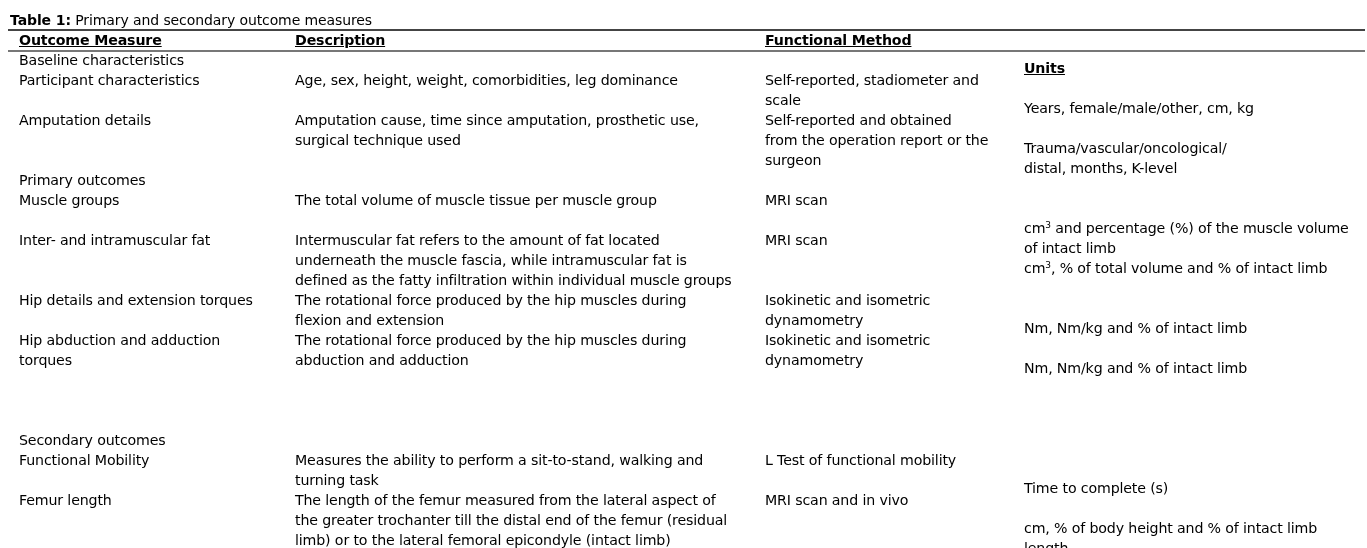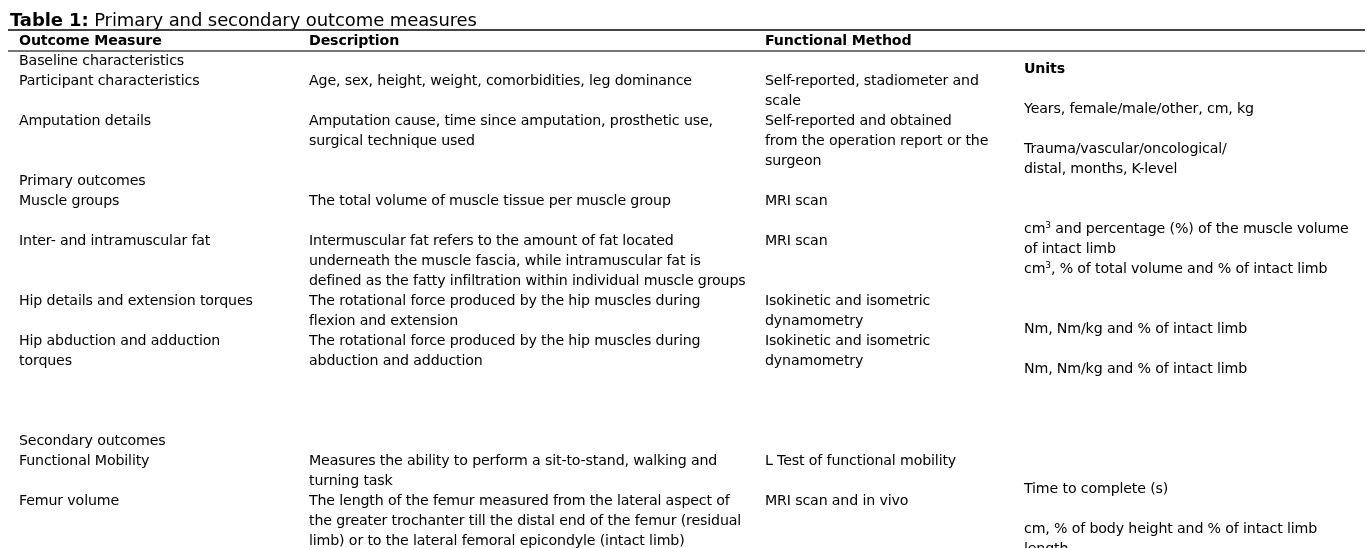--- a/index.html
+++ b/index.html
@@ -2,34 +2,34 @@
 <html><head>
   <meta charset="utf-8">
   <style>
     html, body { margin: 0; padding: 0; background: #ffffff; }
     body {
       width: 1367px; height: 548px; overflow: hidden; position: relative;
       font-family: "DejaVu Sans", sans-serif; color: #000;
       font-size: 14.2px;
     }
     .caption {
-      position: absolute; left: 10px; top: 11px; font-size: 18px; line-height: 18px;
+      position: absolute; left: 10px; top: 11px; font-size: 14px; line-height: 18px;
       letter-spacing: -0.1px;
     }
     .caption b { font-weight: bold; }
     .rule { position: absolute; left: 8px; width: 1357px; height: 2px; background: #555; }
     .rule.top { top: 29px; background: #444; }
     .rule.mid { top: 50px; background: #777; }
     .row { position: absolute; left: 0; width: 1367px; }
     .cell { position: absolute; top: 0; line-height: 20px; white-space: pre-line; letter-spacing: -0.15px; }
     .c1 { left: 19px; width: 265px; }
-    .c2 { left: 309px; width: 465px; }
+    .c2 { left: 295px; width: 465px; }
     .c3 { left: 765px; width: 250px; }
     .c4 { left: 1024px; width: 340px; margin-top: 28px; }
-    .hdr { font-weight: bold; }
+    .hdr { font-weight: bold; text-decoration: underline; }
     .section { font-weight: normal; }
     sup { font-size: 9px; vertical-align: 5px; line-height: 0; }
   </style>
 </head>
 <body>
 
 <div class="caption"><b>Table 1:</b><span> Primary and secondary outcome measures</span></div>
 
 <div class="rule top"></div>
 
@@ -103,20 +103,20 @@
   <div class="cell c1 section">Secondary outcomes</div>
 </div>
 <div class="row" style="top:450px">
   <div class="cell c1">Functional Mobility</div>
   <div class="cell c2">Measures the ability to perform a sit-to-stand, walking and
 turning task</div>
   <div class="cell c3">L Test of functional mobility</div>
   <div class="cell c4">Time to complete (s)</div>
 </div>
 <div class="row" style="top:490px">
-  <div class="cell c1">Femur volume</div>
+  <div class="cell c1">Femur length</div>
   <div class="cell c2">The length of the femur measured from the lateral aspect of
 the greater trochanter till the distal end of the femur (residual
 limb) or to the lateral femoral epicondyle (intact limb)</div>
   <div class="cell c3">MRI scan and in vivo</div>
   <div class="cell c4">cm, % of body height and % of intact limb
 length</div>
 </div>
 
 </body></html>

